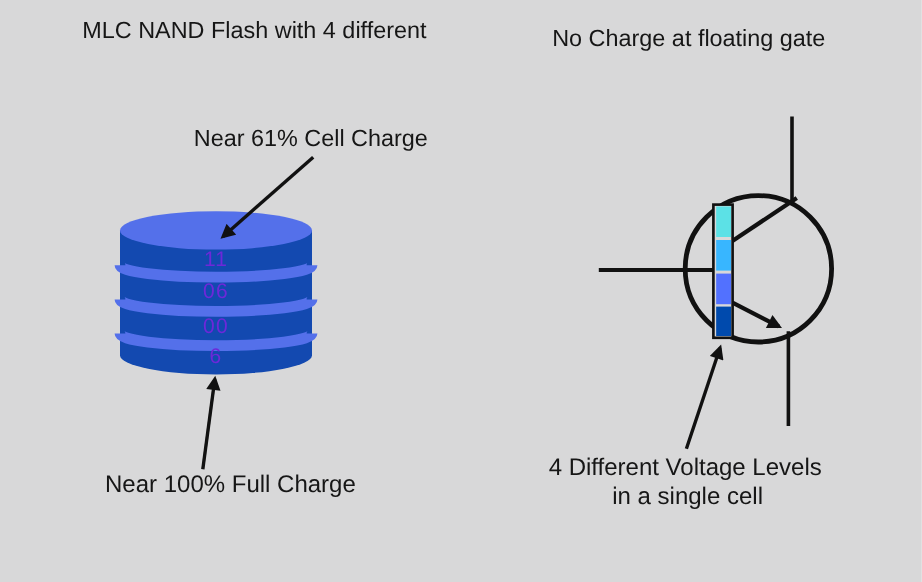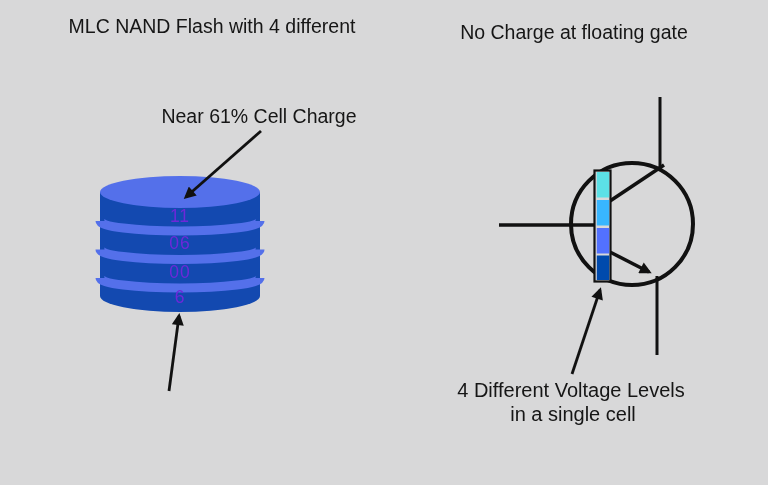--- a/index.html
+++ b/index.html
@@ -74,20 +74,21 @@
 
     <line x1="572" y1="374" x2="600" y2="290" stroke="#111111" stroke-width="2.8" marker-end="url(#ah)"></line>
   </svg>
 
   <div class="txt title" style="left:212px;top:14px">MLC NAND Flash with 4 different</div>
 
   <div class="txt title" style="left:574px;top:20px">No Charge at floating gate</div>
 
   <div class="txt ann" style="left:259px;top:104px">Near 61% Cell Charge</div>
 
+  <div class="txt ann" style="left:192px;top:391px;font-size:20px">Near 100% Full Charge</div>
 
   <div class="txt ann" style="left:571px;top:377px;font-size:20px">4 Different Voltage Levels</div>
   <div class="txt ann" style="left:573px;top:401px;font-size:20px">in a single cell</div>
 
   <div class="bit" style="top:216px">11</div>
   <div class="bit" style="top:243px">06</div>
   <div class="bit" style="top:272px">00</div>
   <div class="bit" style="top:297px">6</div>
 
 </div>

